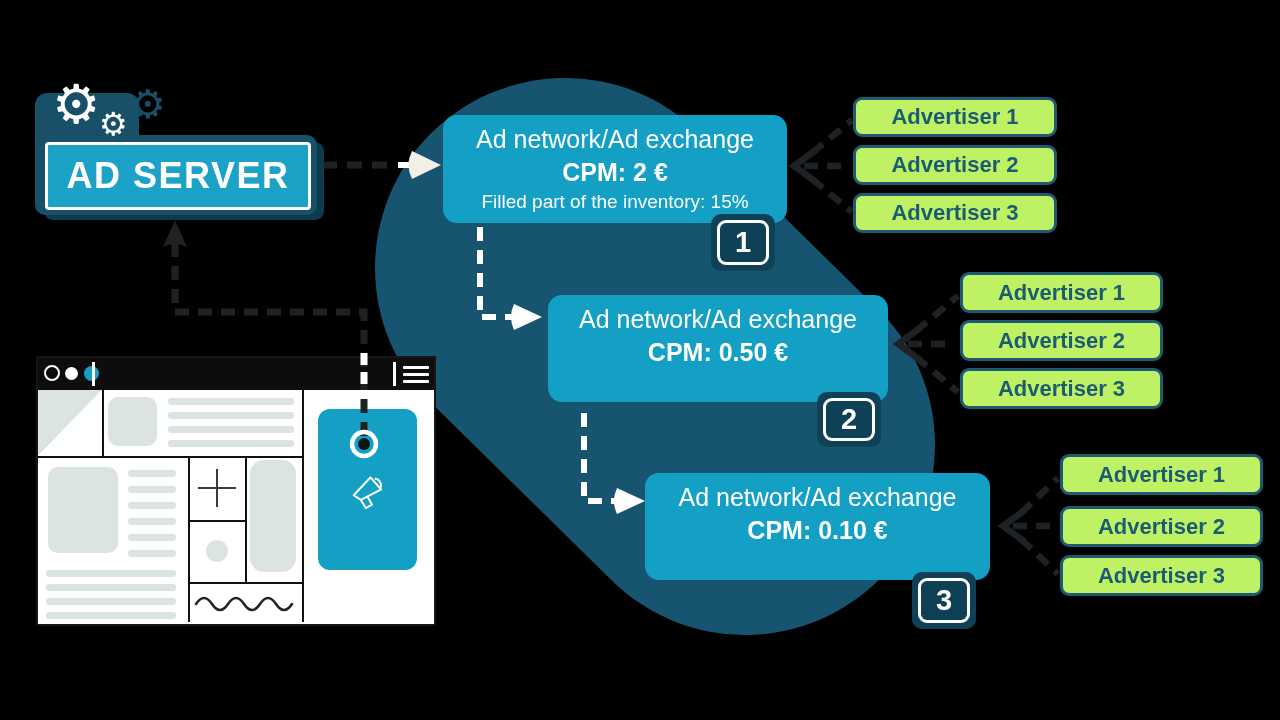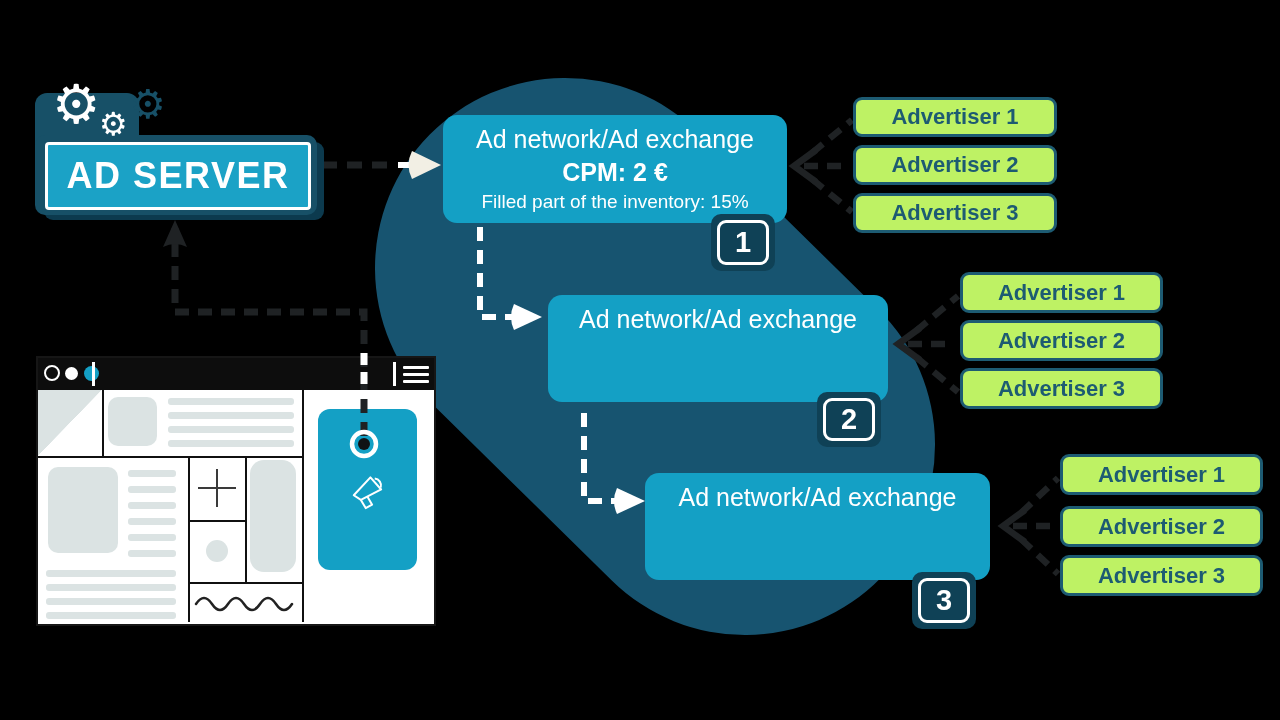--- a/index.html
+++ b/index.html
@@ -114,23 +114,25 @@
   <span>AD SERVER</span>
 </div>
 
 <div class="abs netbox" id="net1">
   <div class="t1">Ad network/Ad exchange</div>
   <div class="t2">CPM: 2 €</div>
   <div class="t3">Filled part of the inventory: 15%</div>
 </div>
 <div class="abs netbox" id="net2">
   <div class="t1">Ad network/Ad exchange</div>
+  <div class="t2">CPM: 0.50 €</div>
 </div>
 <div class="abs netbox" id="net3">
   <div class="t1">Ad network/Ad exchange</div>
+  <div class="t2">CPM: 0.10 €</div>
 </div>
 
 <div class="abs badge" id="badge1">
   <div class="inner">1</div>
 </div>
 <div class="abs badge" id="badge2">
   <div class="inner">2</div>
 </div>
 <div class="abs badge" id="badge3">
   <div class="inner">3</div>

